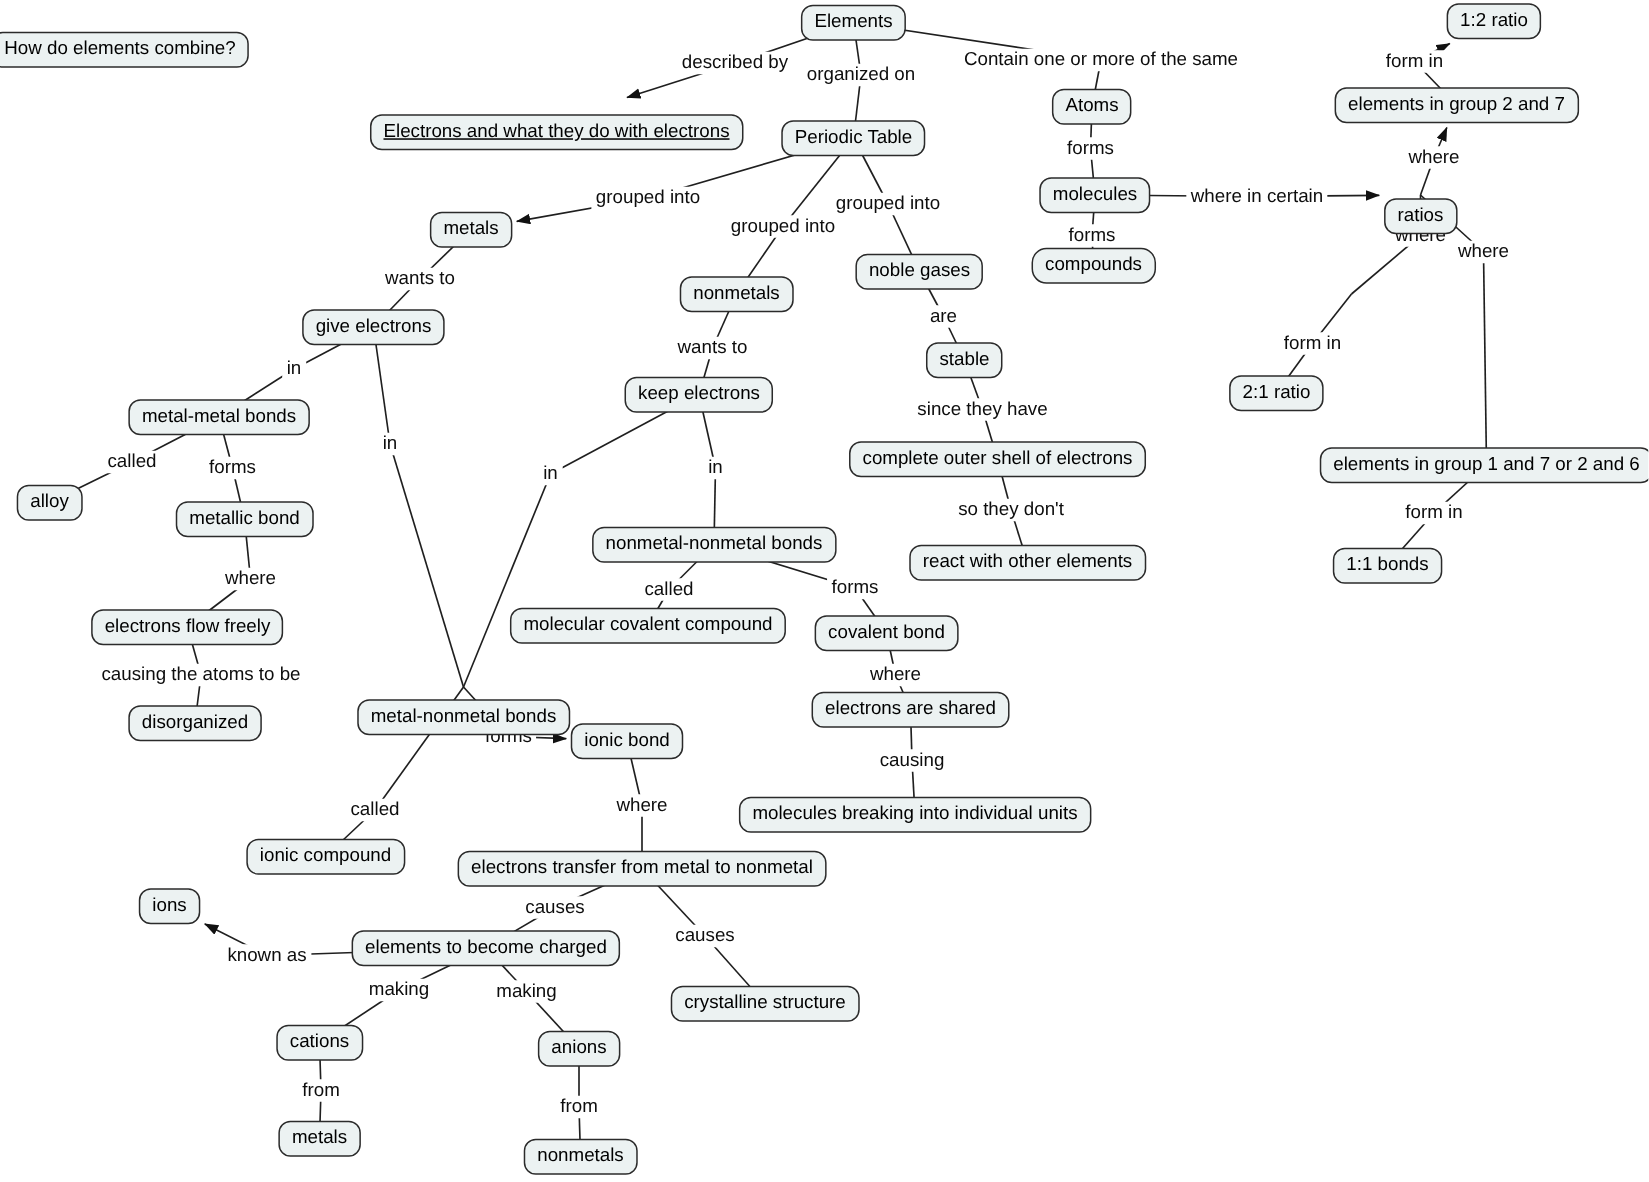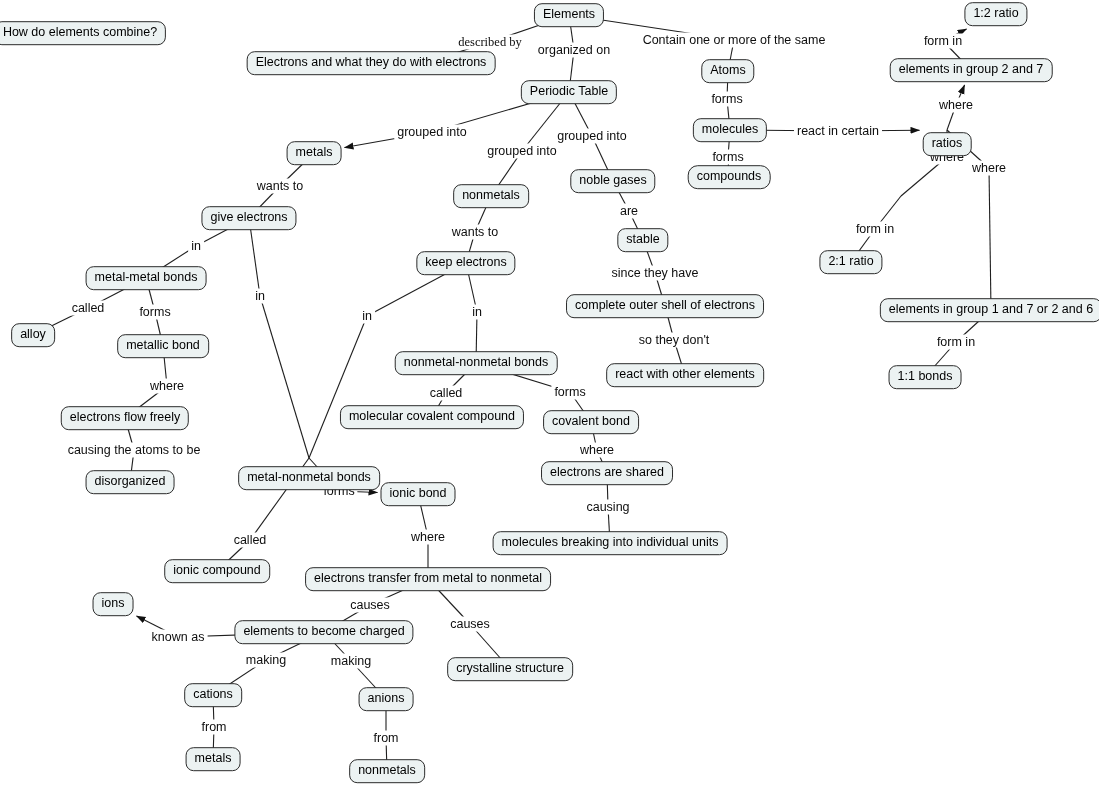--- a/index.html
+++ b/index.html
@@ -126,21 +126,21 @@
       <line x1="266" y1="660" x2="213" y2="695" stroke="#1f1f1f" stroke-width="1.1"></line>
       <line x1="324" y1="632" x2="351" y2="661" stroke="#1f1f1f" stroke-width="1.1"></line>
       <line x1="351" y1="661" x2="386" y2="699" stroke="#1f1f1f" stroke-width="1.1"></line>
       <line x1="213" y1="695" x2="214" y2="727" stroke="#1f1f1f" stroke-width="1.1"></line>
       <line x1="214" y1="727" x2="213" y2="759" stroke="#1f1f1f" stroke-width="1.1"></line>
       <line x1="386" y1="699" x2="386" y2="738" stroke="#1f1f1f" stroke-width="1.1"></line>
       <line x1="386" y1="738" x2="387" y2="771" stroke="#1f1f1f" stroke-width="1.1"></line>
     </svg>
     <div class="node" style="left: 80px; top: 33px;">How do elements combine?</div>
     <div class="node" style="left: 569px; top: 15px;">Elements</div>
-    <div class="node" style="left: 371px; top: 63px;">Electrons and what they do with electrons</div>
+    <div class="node" style="left: 371px; top: 88px; text-decoration: underline;">Electrons and what they do with electrons</div>
     <div class="node" style="left: 569px; top: 92px;">Periodic Table</div>
     <div class="node" style="left: 728px; top: 71px;">Atoms</div>
     <div class="node" style="left: 730px; top: 130px;">molecules</div>
     <div class="node" style="left: 729px; top: 177px; border-radius: 10px;">compounds</div>
     <div class="node" style="left: 996px; top: 14px;">1:2 ratio</div>
     <div class="node" style="left: 971px; top: 70px;">elements in group 2 and 7</div>
     <div class="node" style="left: 947px; top: 144px;">ratios</div>
     <div class="node" style="left: 851px; top: 262px;">2:1 ratio</div>
     <div class="node" style="left: 991px; top: 310px;">elements in group 1 and 7 or 2 and 6</div>
     <div class="node" style="left: 925px; top: 377px;">1:1 bonds</div>
@@ -166,26 +166,26 @@
     <div class="node" style="left: 418px; top: 494px;">ionic bond</div>
     <div class="node" style="left: 217px; top: 571px;">ionic compound</div>
     <div class="node" style="left: 428px; top: 579px;">electrons transfer from metal to nonmetal</div>
     <div class="node" style="left: 113px; top: 604px;">ions</div>
     <div class="node" style="left: 324px; top: 632px;">elements to become charged</div>
     <div class="node" style="left: 510px; top: 669px; text-align: right;">crystalline structure</div>
     <div class="node" style="left: 213px; top: 695px;">cations</div>
     <div class="node" style="left: 386px; top: 699px;">anions</div>
     <div class="node" style="left: 213px; top: 759px;">metals</div>
     <div class="node" style="left: 387px; top: 771px;">nonmetals</div>
-    <div class="phrase" style="left: 490px; top: 42px; font-family: Liberation Serif, serif;">described by</div>
+    <div class="phrase" style="left: 490px; top: 42px;">described by</div>
     <div class="phrase" style="left: 574px; top: 50px;">organized on</div>
     <div class="phrase" style="left: 734px; top: 40px;">Contain one or more of the same</div>
     <div class="phrase" style="left: 727px; top: 99px;">forms</div>
     <div class="phrase" style="left: 728px; top: 157px;">forms</div>
-    <div class="phrase" style="left: 838px; top: 131px;">react in certain</div>
+    <div class="phrase" style="left: 838px; top: 131px;">where in certain</div>
     <div class="phrase" style="left: 943px; top: 41px;">form in</div>
     <div class="phrase" style="left: 956px; top: 105px;">where</div>
     <div class="phrase" style="left: 947px; top: 157px;">where</div>
     <div class="phrase" style="left: 989px; top: 168px;">where</div>
     <div class="phrase" style="left: 875px; top: 229px;">form in</div>
     <div class="phrase" style="left: 956px; top: 342px;">form in</div>
     <div class="phrase" style="left: 432px; top: 132px;">grouped into</div>
     <div class="phrase" style="left: 592px; top: 136px;">grouped into</div>
     <div class="phrase" style="left: 522px; top: 151px;">grouped into</div>
     <div class="phrase" style="left: 280px; top: 186px;">wants to</div>

